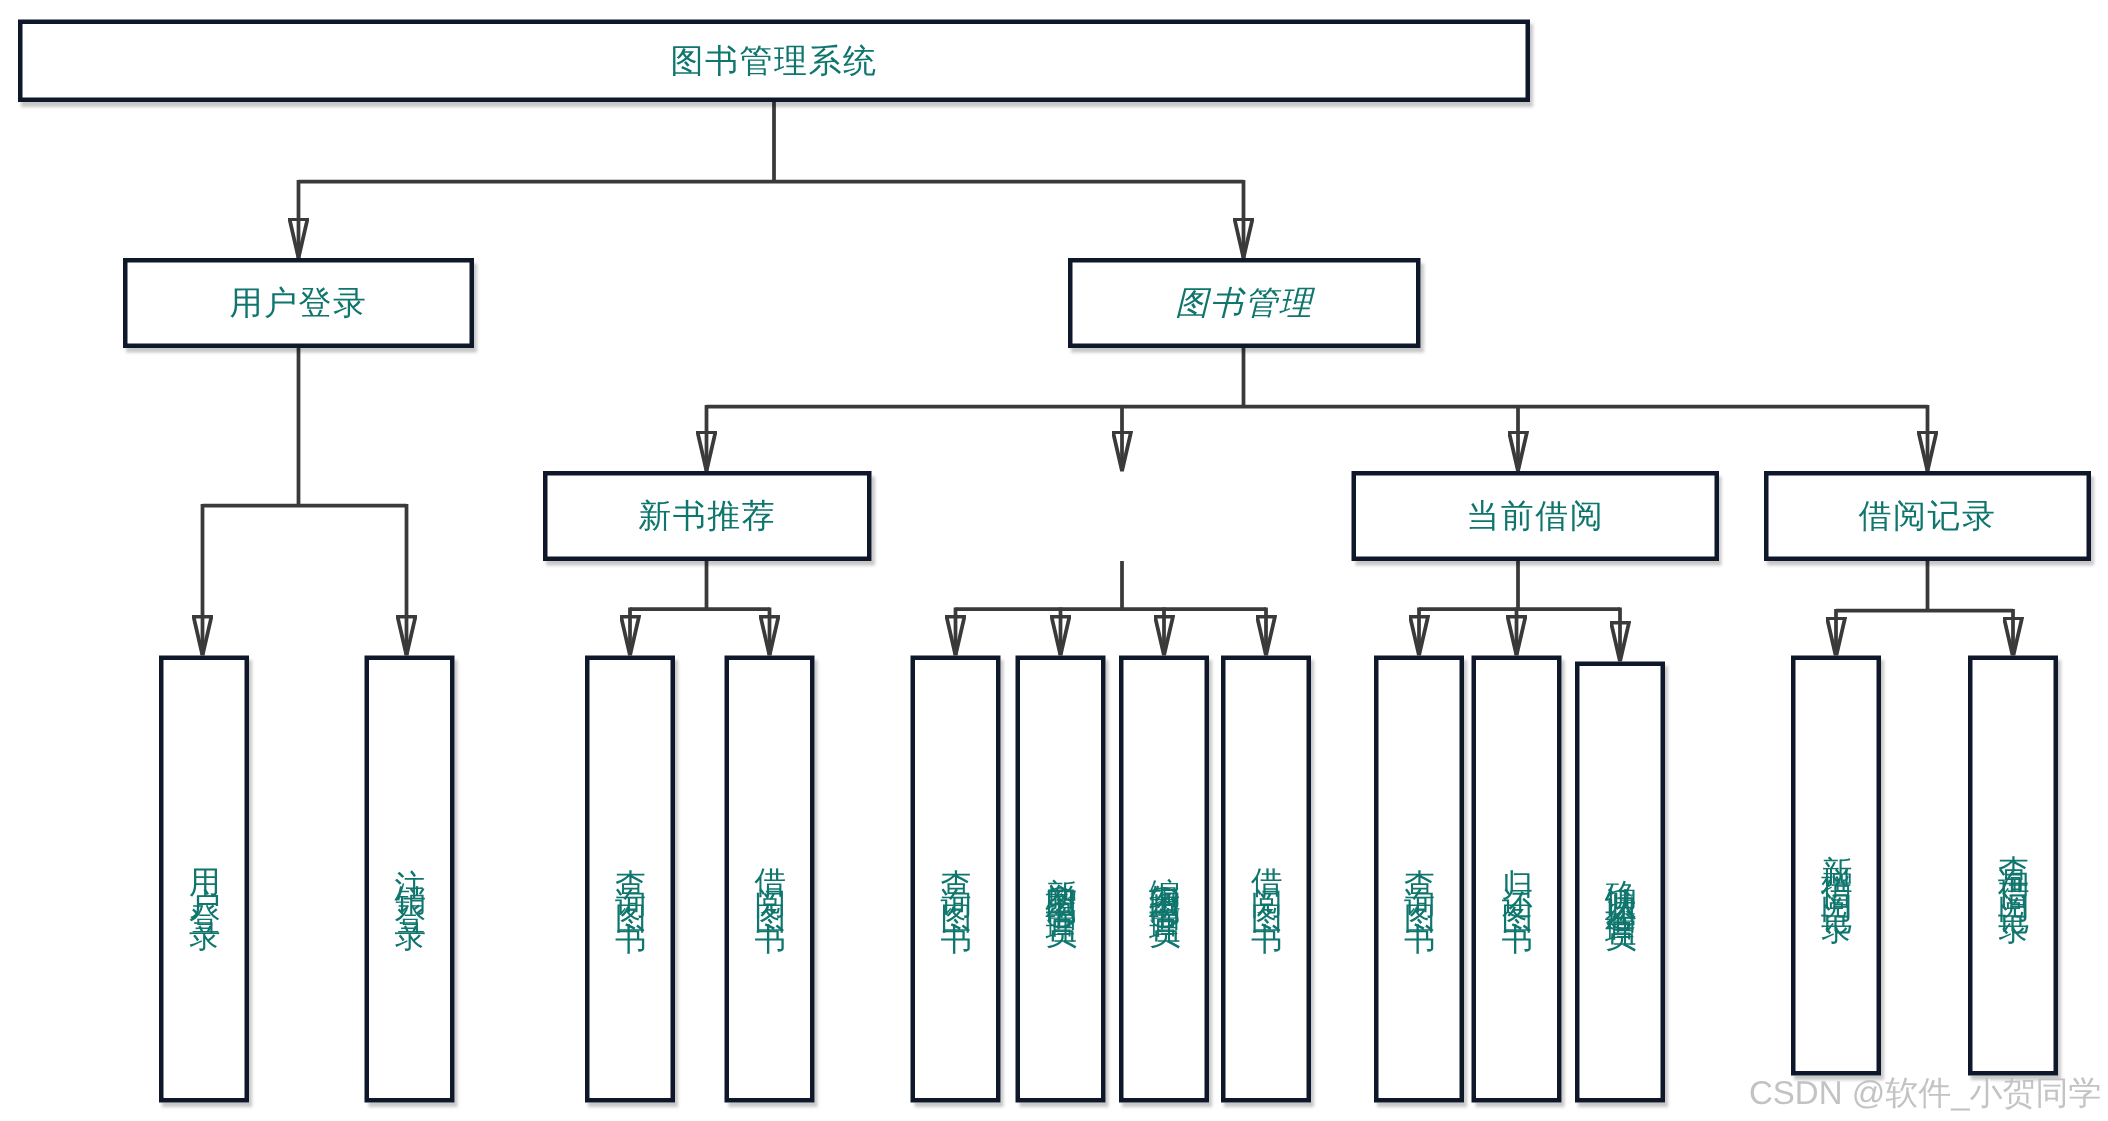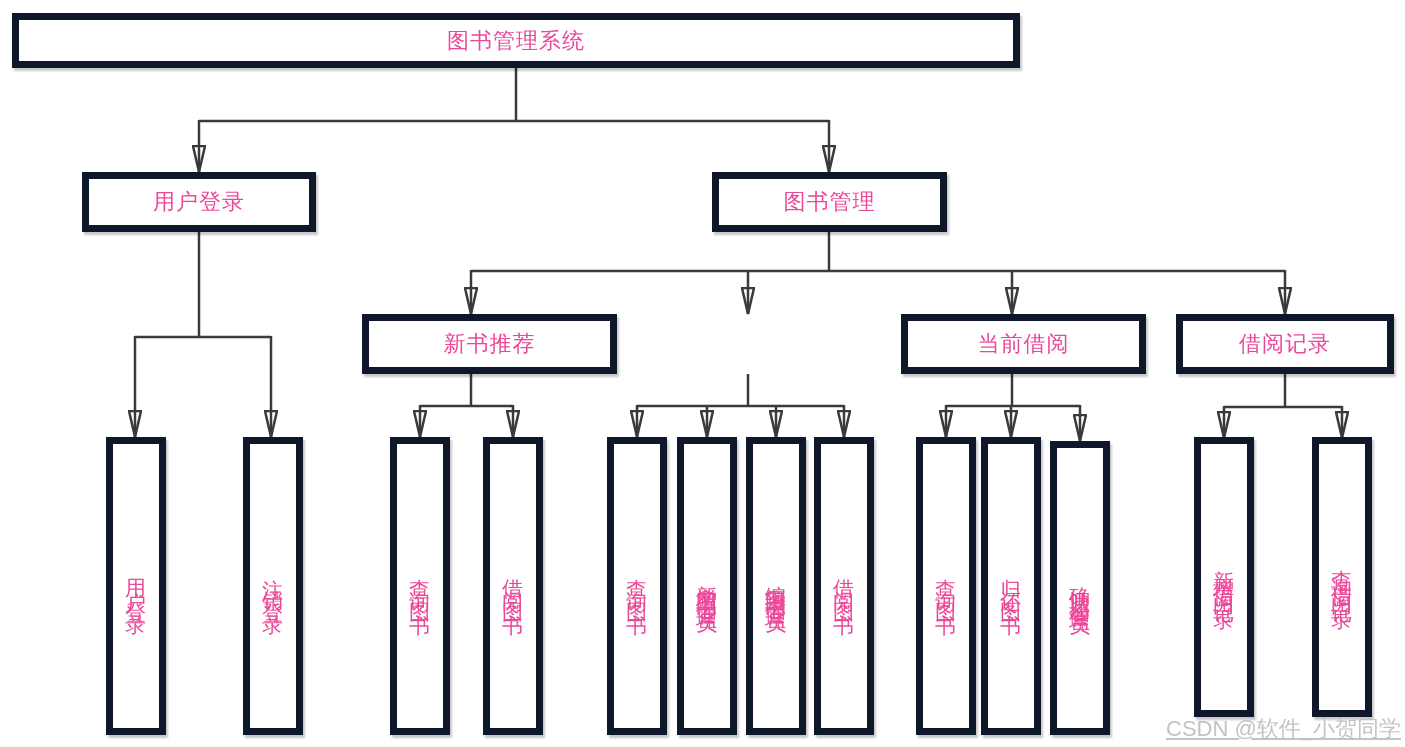--- a/index.html
+++ b/index.html
@@ -15,25 +15,25 @@
     position: absolute;
     left: 0; top: 0;
     width: 1405px; height: 747px;
     z-index: 1;
   }
   .edges path { stroke: #3a3a3a; stroke-width: 2.5; fill: none; }
   .node {
     position: absolute;
     box-sizing: border-box;
     background: #ffffff;
-    border: 7px solid #0f172a;
+    border: 3px solid #0f172a;
     display: flex;
     align-items: center;
     justify-content: center;
-    color: #ec4899;
+    color: #0f766e;
     z-index: 2;
     box-shadow: 2px 3px 2px rgba(0,0,0,0.22);
   }
   .hbox { height: 60px; font-size: 22px; letter-spacing: 1px; }
   .root { font-size: 22px; }
   .vbox { top: 437px; width: 60px; height: 298px; }
   .vtext {
     writing-mode: vertical-rl;
     font-size: 21px;
     letter-spacing: 12px;
@@ -43,21 +43,20 @@
   .vtext.tight { letter-spacing: 4px; }
   .watermark {
     position: absolute;
     left: 1166px;
     top: 714px;
     font-size: 22px;
     color: #c3c3c3;
     text-shadow: 1px 1px 0 #ffffff;
     z-index: 5;
     white-space: nowrap;
-    text-decoration: underline;
   }
 </style>
 </head>
 <body>
 
 <div class="canvas">
 
   <svg class="edges" viewBox="0 0 1405 747" xmlns="http://www.w3.org/2000/svg">
     <defs>
       <marker id="arrow" viewBox="0 0 28 14" refX="27" refY="7" markerWidth="28" markerHeight="14" markerUnits="userSpaceOnUse" orient="auto">
@@ -120,25 +119,25 @@
     </g>
   </svg>
 
   <div class="node hbox root" style="left:12px; top:13px; width:1008px; height:55px;">
     <span>图书管理系统</span>
   </div>
 
   <div class="node hbox" style="left:82px; top:172px; width:234px;">
     <span>用户登录</span>
   </div>
-  <div class="node hbox" style="left:712px; top:172px; width:235px;">
+  <div class="node hbox" style="left:712px; top:172px; width:235px;font-style:italic;">
     <span>图书管理</span>
   </div>
 
-  <div class="node hbox" style="left:362px; top:314px; width:255px;">
+  <div class="node hbox" style="left:362px; top:314px; width:219px;">
     <span>新书推荐</span>
   </div>
   <div class="node hbox" style="left:901px; top:314px; width:245px;">
     <span>当前借阅</span>
   </div>
   <div class="node hbox" style="left:1176px; top:314px; width:218px;">
     <span>借阅记录</span>
   </div>
 
   <div class="node vbox" style="left:106px;">

